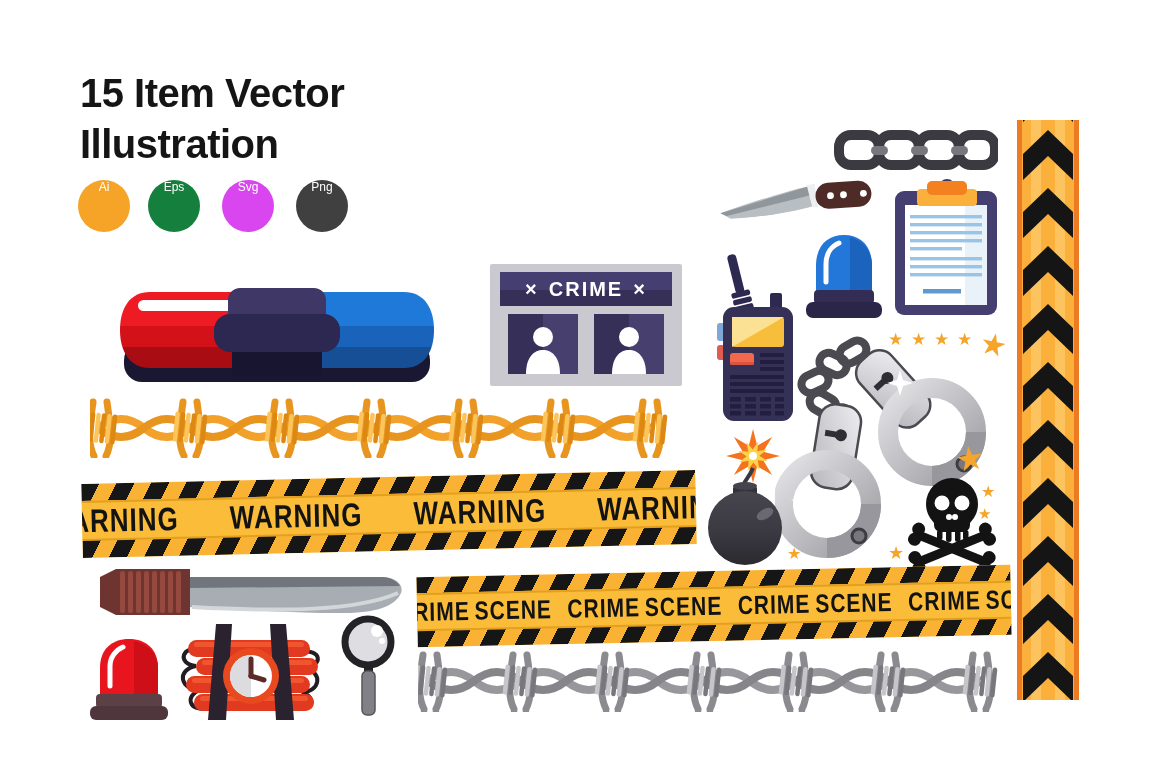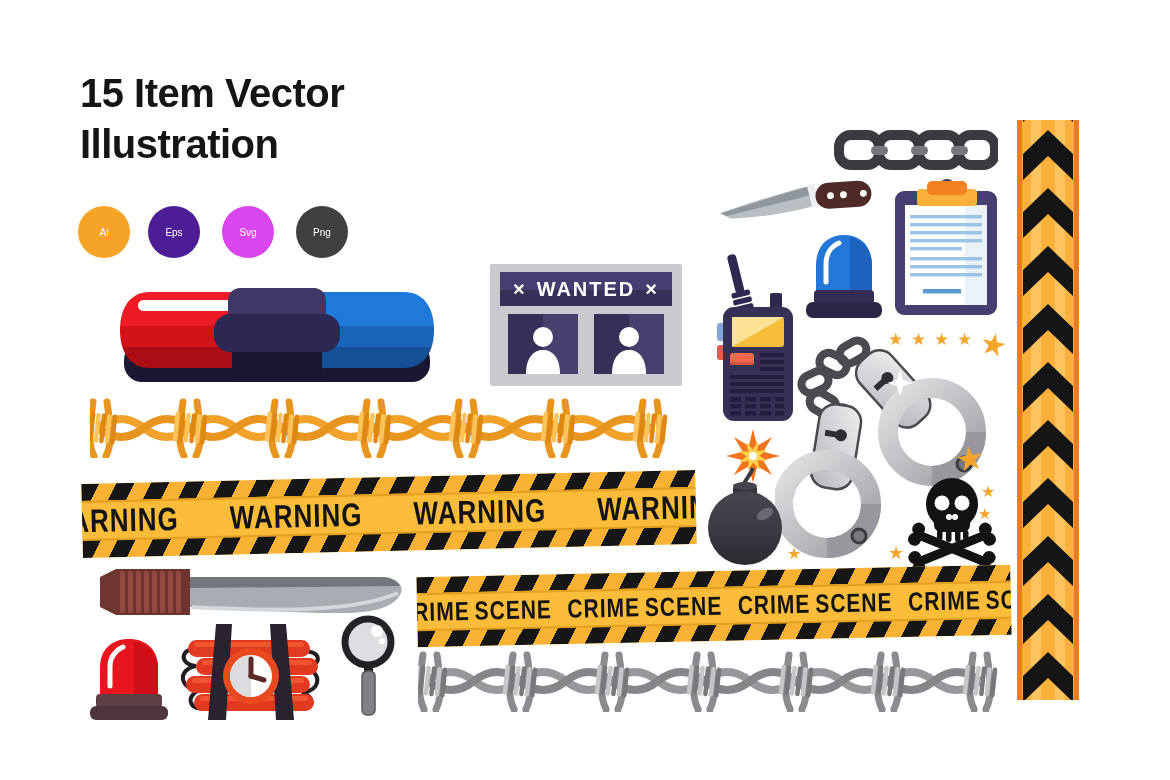--- a/index.html
+++ b/index.html
@@ -3,22 +3,22 @@
 <meta charset="utf-8">
 <style>
   html,body{margin:0;padding:0;background:#fff;}
   .canvas{position:relative;width:1170px;height:780px;background:#fff;overflow:hidden;
           font-family:"Liberation Sans","DejaVu Sans",sans-serif;}
   .abs{position:absolute;}
   
   .title{left:80px;top:68px;width:340px;font-size:40px;line-height:1.28;font-weight:bold;
          color:#151515;letter-spacing:-0.5px;}
   
-  .badge{top:206px;width:52px;height:52px;border-radius:50%;display:flex;align-items:center;
-         justify-content:center;color:#fff;font-size:10px;}
+  .badge{top:180px;width:52px;height:52px;border-radius:50%;display:flex;
+         justify-content:center;color:#fff;font-size:12px;}
   
   .tape{display:flex;flex-direction:column;overflow:hidden;background:#F9B233;}
   .tape .stripe{background:repeating-linear-gradient(118deg,#161616 0 16px,rgba(0,0,0,0) 16px 31px);}
   .tape .band{flex:1;display:flex;align-items:center;justify-content:space-between;
               background:#FBBC3A;border-top:2px solid #E2A01E;border-bottom:2px solid #E2A01E;
               font-weight:bold;color:#131313;overflow:hidden;}
   .tape .band span{display:inline-block;transform:scaleY(1.25);white-space:nowrap;letter-spacing:1px;}
   .warning-tape{left:82px;top:477px;width:614px;height:74px;transform:rotate(-1.3deg);}
   .warning-tape .stripe{height:17px;}
   .warning-tape .band{font-size:26px;}
@@ -35,21 +35,21 @@
 </head>
 <body>
 
 <div class="canvas">
 
   <div class="abs title">15 Item Vector Illustration</div>
 
   <div class="abs badge" style="left:78px;background:#F5A428">
     <span>Ai</span>
     </div>
-  <div class="abs badge" style="left:148px;background:#4c1d95">
+  <div class="abs badge" style="left:148px;background:#15803d">
     <span>Eps</span>
     </div>
   <div class="abs badge" style="left:222px;background:#d946ef">
     <span>Svg</span>
     </div>
   <div class="abs badge" style="left:296px;background:#404040">
     <span>Png</span>
     </div>
 
   <svg class="abs" style="left:108px;top:286px" width="338" height="102" viewBox="0 0 338 102">
@@ -93,21 +93,21 @@
       </g>
       <g>
         <rect x="104" y="50" width="70" height="60" fill="#363058"></rect>
         <rect x="139" y="50" width="35" height="60" fill="#47406F"></rect>
         <circle cx="139" cy="73" r="10" fill="#fff"></circle>
         <path d="M122,110 C122,93 130,86 139,86 C148,86 156,93 156,110 Z" fill="#fff"></path>
       </g>
     </svg>
     <div class="abs wanted-text">
       <span>×</span>
-      <span>WANTED</span>
+      <span>CRIME</span>
       <span>×</span>
     </div>
   </div>
 
   <svg class="abs" style="left:833px;top:126px" width="165" height="48" viewBox="0 0 165 48">
     <g fill="none" stroke="#3B3A40" stroke-width="10">
       <rect x="6" y="9" width="40" height="30" rx="12"></rect>
       <rect x="46" y="9" width="40" height="30" rx="12"></rect>
       <rect x="86" y="9" width="40" height="30" rx="12"></rect>
       <rect x="126" y="9" width="36" height="30" rx="12"></rect>

